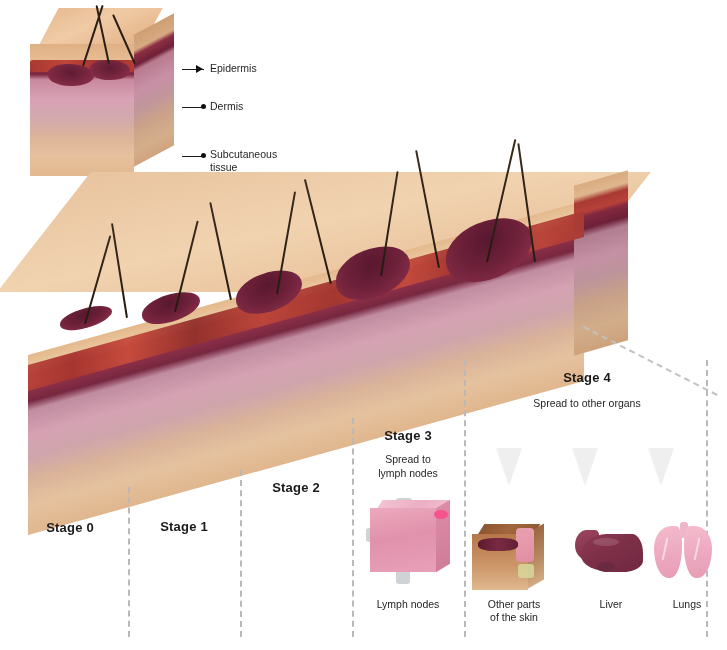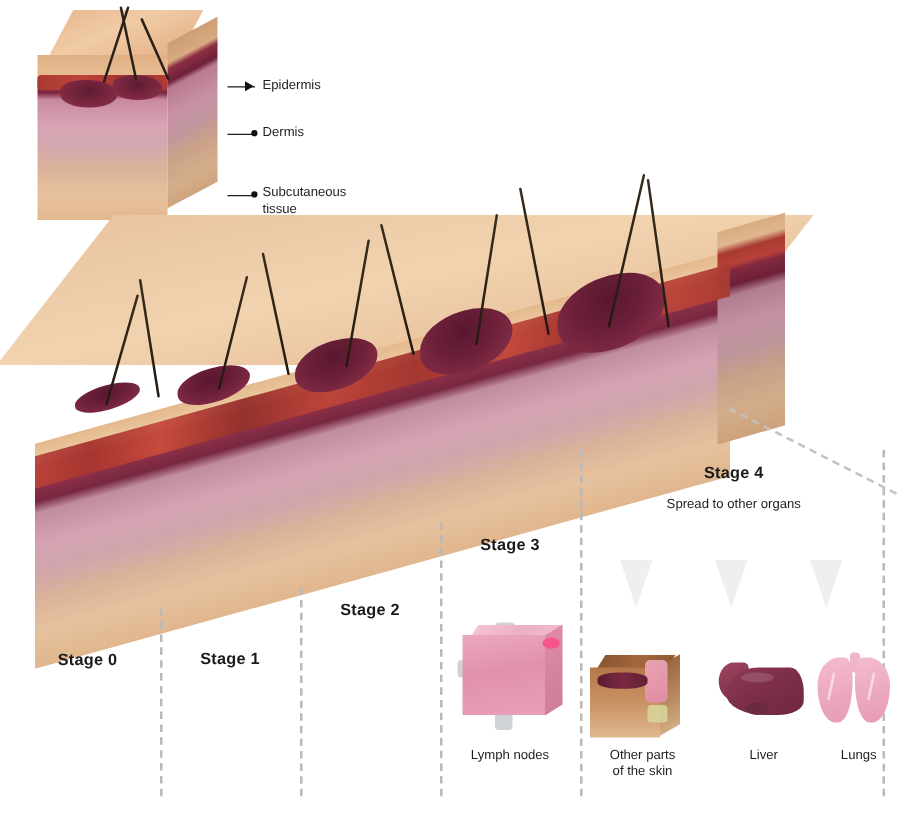--- a/index.html
+++ b/index.html
@@ -324,20 +324,22 @@
 
   <div class="ddash" style="left:584px;top:326px;width:150px;transform:rotate(27deg);"></div>
 
   <div class="ttl" style="left:18px;top:520px;width:104px;">Stage 0</div>
 
   <div class="ttl" style="left:132px;top:519px;width:104px;">Stage 1</div>
 
   <div class="ttl" style="left:244px;top:480px;width:104px;">Stage 2</div>
 
   <div class="ttl" style="left:356px;top:428px;width:104px;">Stage 3</div>
+  <div class="desc" style="left:352px;top:452px;width:112px;white-space:pre-line;">Spread to
+lymph nodes</div>
 
   <div class="lymphblock">
     <div class="ln-vessel" style="left:30px;top:0px;width:16px;height:14px;"></div>
     <div class="ln-vessel" style="left:0px;top:30px;width:12px;height:14px;"></div>
     <div class="ln-vessel" style="left:30px;top:70px;width:14px;height:16px;"></div>
     <div class="ln-top"></div>
     <div class="ln-front"></div>
     <div class="ln-side"></div>
     <div class="ln-pinkdot"></div>
   </div>

